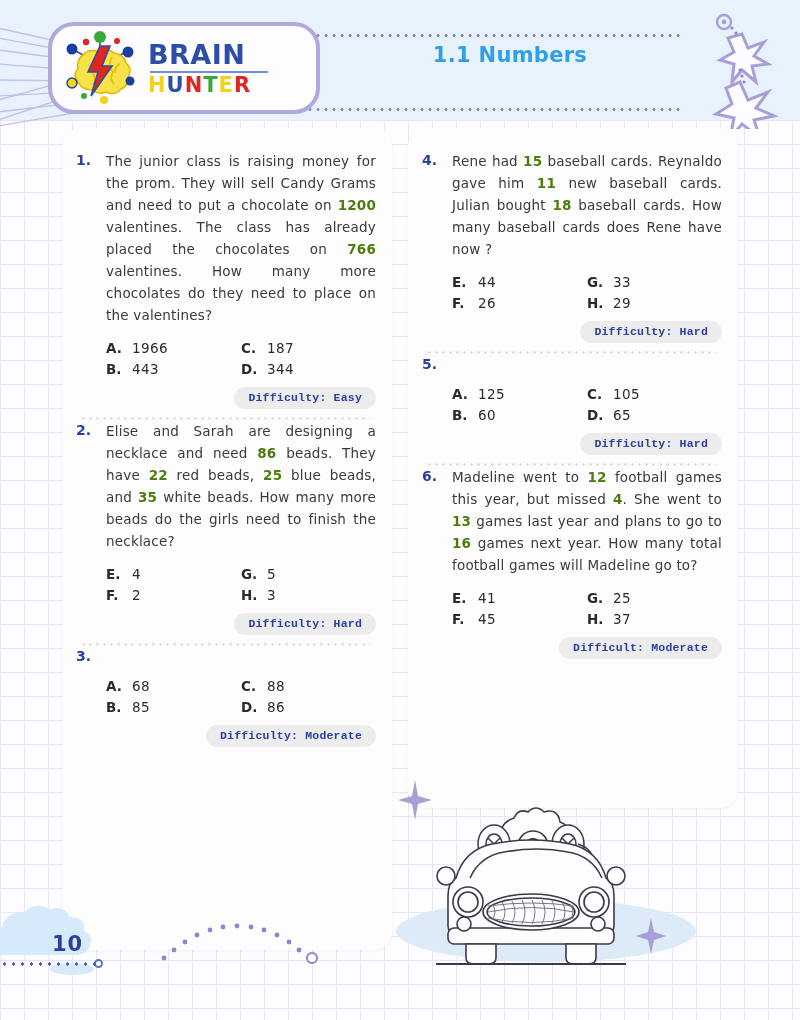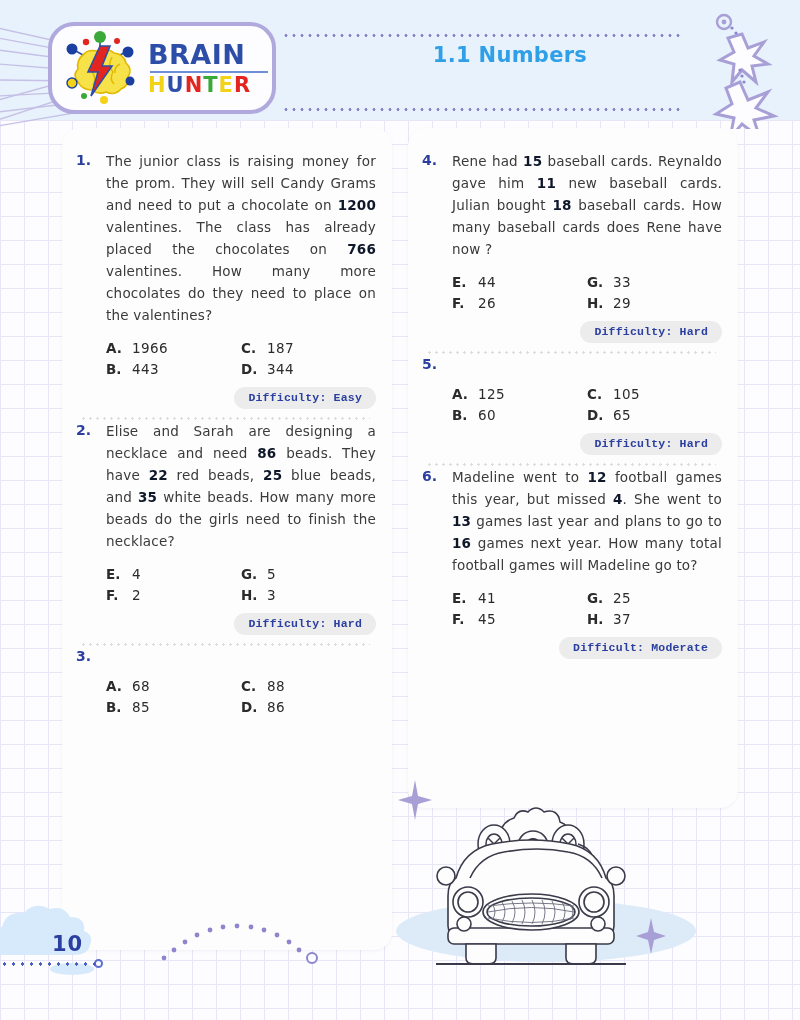--- a/index.html
+++ b/index.html
@@ -29,21 +29,21 @@
     background: #e8f2fc;
   }
 
   
   .rays { position: absolute; top: 0; left: 0; width: 160px; height: 130px; }
 
   
   .logo-badge {
     position: absolute;
     top: 22px; left: 48px;
-    width: 228px; height: 92px;
+    width: 272px; height: 92px;
     background: #fdfdff;
     border: 4px solid #b0a9dd;
     border-radius: 26px;
     display: flex;
     align-items: center;
     padding-left: 8px;
     z-index: 5;
   }
   .logo-mark { width: 86px; height: 76px; flex: 0 0 86px; }
   .logo-words { margin-left: 2px; }
@@ -120,21 +120,21 @@
     padding-top: 2px;
   }
   .q-text {
     flex: 1;
     font-size: 13.5px;
     line-height: 22px;
     color: #3a3a3a;
     text-align: justify;
     letter-spacing: 0.2px;
   }
-  .q-text b { font-weight: bold; color: #0f172a; }
+  .q-text b { font-weight: bold; color: #4d7c0f; }
 
   .opts {
     display: grid;
     grid-template-columns: 1fr 1fr;
     row-gap: 5px;
     margin: 14px 0 0 30px;
     font-size: 13.5px;
     color: #2b2b2b;
   }
   .opt { display: flex; }
@@ -353,20 +353,23 @@
           </div>
           <div class="opt">
             <span class="opt-key">B.</span>
             <span class="opt-val">85</span>
           </div>
           <div class="opt">
             <span class="opt-key">D.</span>
             <span class="opt-val">86</span>
           </div>
         </div>
+        <div class="badge-row">
+          <div class="badge">Difficulty: Moderate</div>
+        </div>
       </div>
     </div>
 </div>
 
 <div class="card card-right">
   <div id="col-right" style="padding-top:22px;">
       <div class="q">
         <div class="q-head">
           <div class="q-num">4.</div>
           <div class="q-text">Rene had <b>15</b> baseball cards. Reynaldo gave him <b>11</b> new baseball cards. Julian bought <b>18</b> baseball cards. How many baseball cards does Rene have now ?</div>

